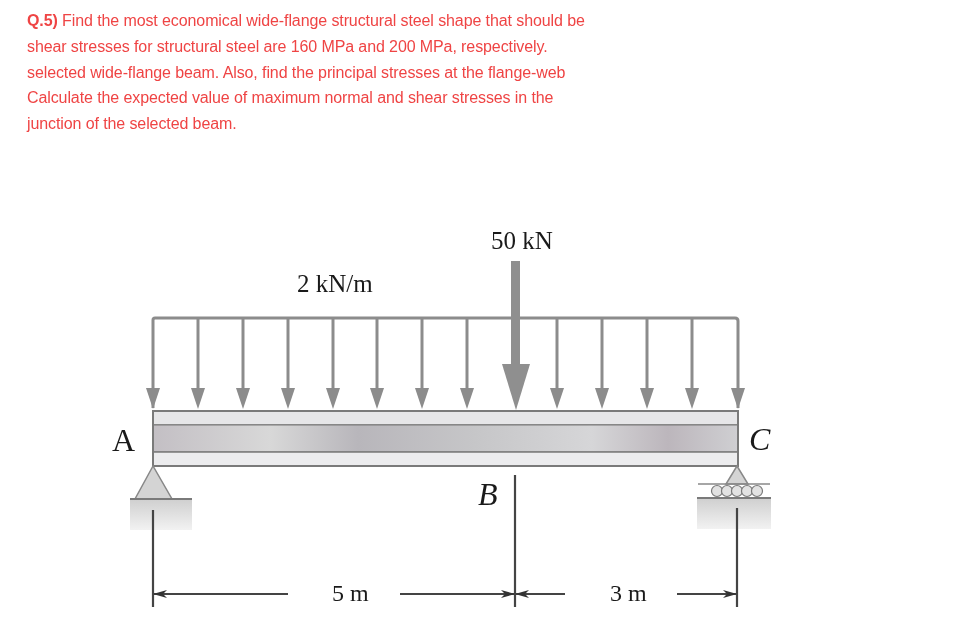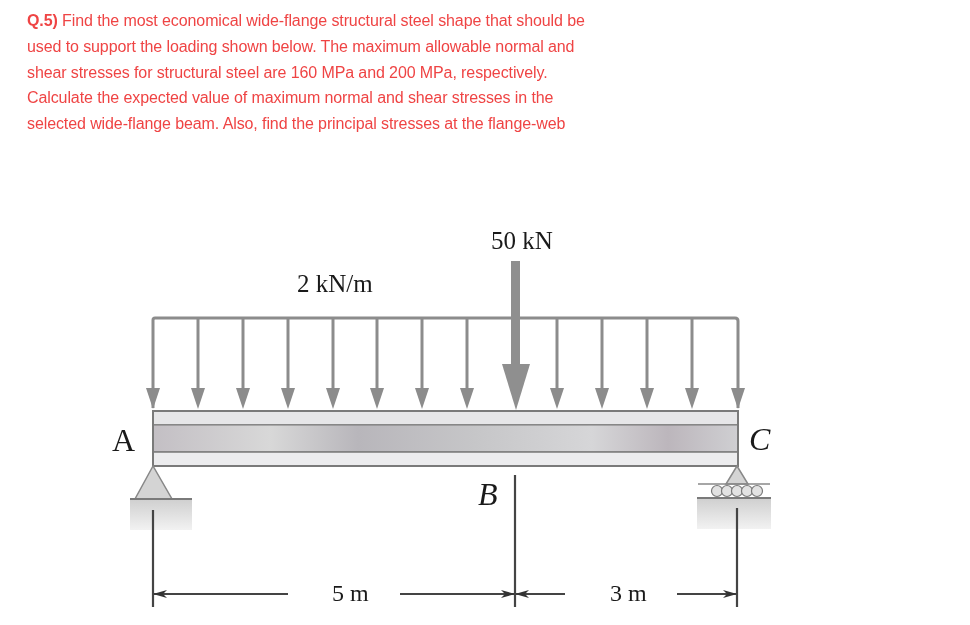--- a/index.html
+++ b/index.html
@@ -13,24 +13,24 @@
   .question b { font-weight:bold; }
   .line { display:block; white-space:nowrap; }
   svg#fig { position:absolute; left:0; top:0; }
   .lbl { font-family:"Liberation Serif", serif; fill:#1a1a1a; }
 </style>
 </head>
 <body>
 
 <div class="question">
   <span class="line"><b>Q.5)</b><span> Find the most economical wide-flange structural steel shape that should be</span></span>
-  <span class="line">used to support the loading shown below. The maximum allowable normal and</span>
   <span class="line">shear stresses for structural steel are 160 MPa and 200 MPa, respectively.</span>
+  <span class="line">selected wide-flange beam. Also, find the principal stresses at the flange-web</span>
   <span class="line">Calculate the expected value of maximum normal and shear stresses in the</span>
-  <span class="line">selected wide-flange beam. Also, find the principal stresses at the flange-web</span>
+  <span class="line">junction of the selected beam.</span>
 </div>
 
 <svg id="fig" width="970" height="625" viewBox="0 0 970 625">
   <defs>
     <linearGradient id="webGrad" x1="0" x2="1" y1="0" y2="0">
       <stop offset="0" stop-color="#c3bfc4"></stop>
       <stop offset="0.2" stop-color="#d8d8d8"></stop>
       <stop offset="0.35" stop-color="#b8b6bb"></stop>
       <stop offset="0.55" stop-color="#c6c6c8"></stop>
       <stop offset="0.75" stop-color="#d6d6d8"></stop>

